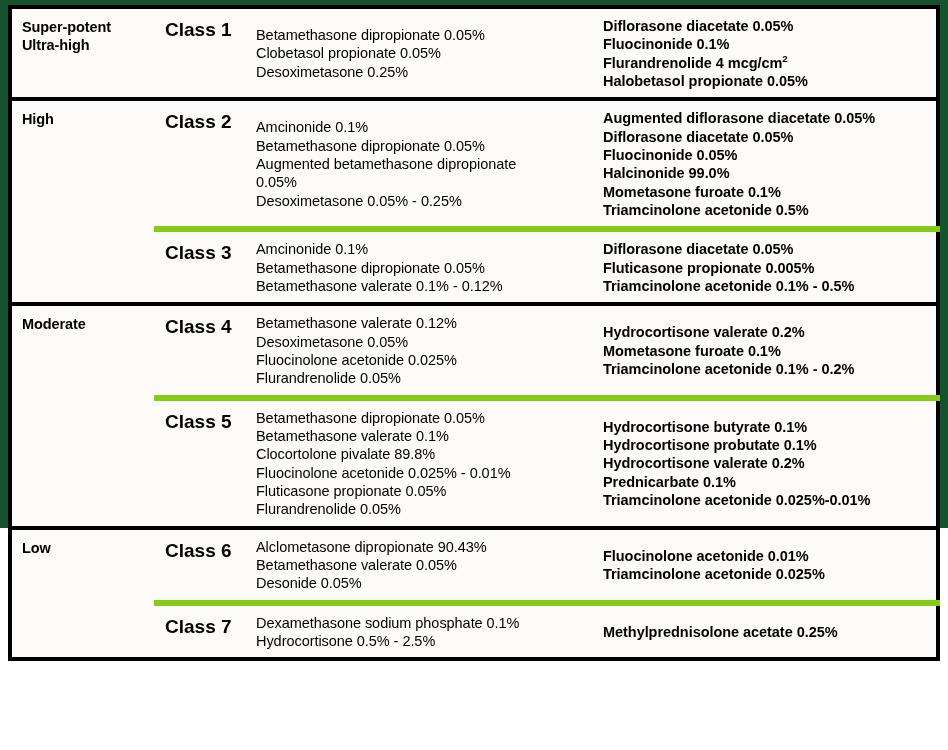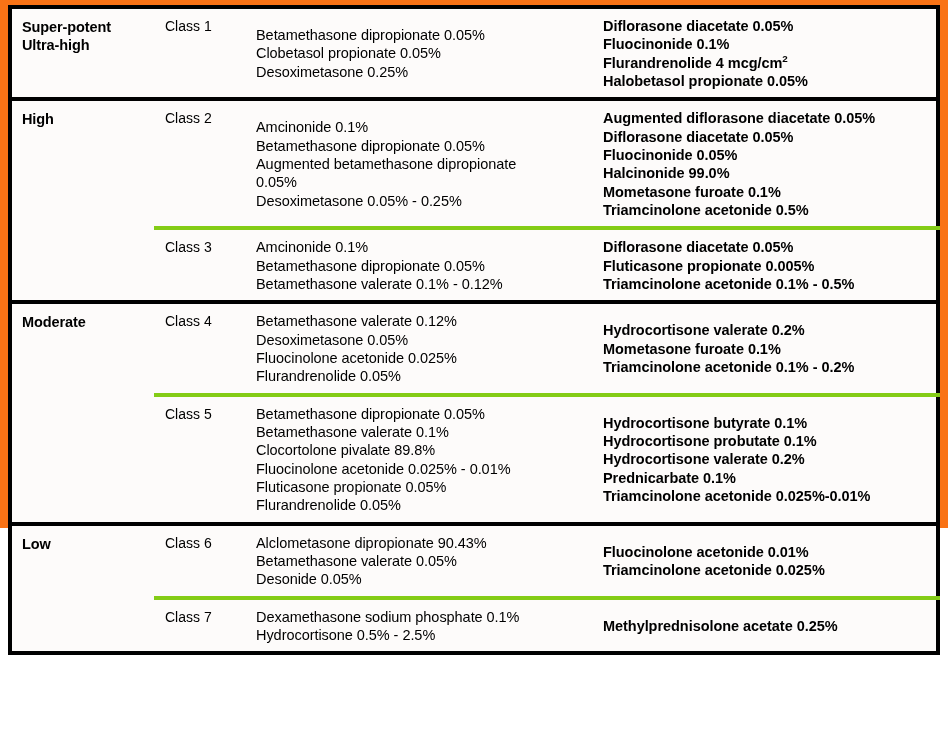--- a/index.html
+++ b/index.html
@@ -13,21 +13,21 @@
     height: 750px;
     font-family: "Liberation Sans", sans-serif;
     color: #000000;
     overflow: hidden;
   }
 
   .page {
     position: relative;
     width: 948px;
     height: 528px;
-    background: #f97316;
+    background: #14532d;
     box-sizing: border-box;
     padding-left: 40px;
   }
 
   table.potency-table {
     position: absolute;
     left: 8px;
     top: 5px;
     width: 932px;
     border-collapse: collapse;
@@ -63,39 +63,39 @@
     font-weight: bold;
     font-size: 14.5px;
     line-height: 1.26;
     letter-spacing: -0.1px;
   }
 
   
   td.class-cell {
     border-right: 4px solid #000000;
     padding: 9px 0 6px 11px;
-    font-weight: normal;
-    font-size: 14px;
+    font-weight: bold;
+    font-size: 19px;
     line-height: 1.26;
     white-space: nowrap;
   }
 
   
   td.drugs-cell {
     padding: 8px 0 7px 0;
   }
 
   
   tr.group-start > td {
     border-top: 4px solid #000000;
   }
   
   tr.subrow > td.class-cell,
   tr.subrow > td.drugs-cell {
-    border-top: 4px solid #84cc16;
+    border-top: 6px solid #84cc16;
   }
 
   .drug-columns {
     display: flex;
     flex-direction: row;
     width: 100%;
     align-items: center;
   }
   .drug-col {
     font-size: 14.5px;

